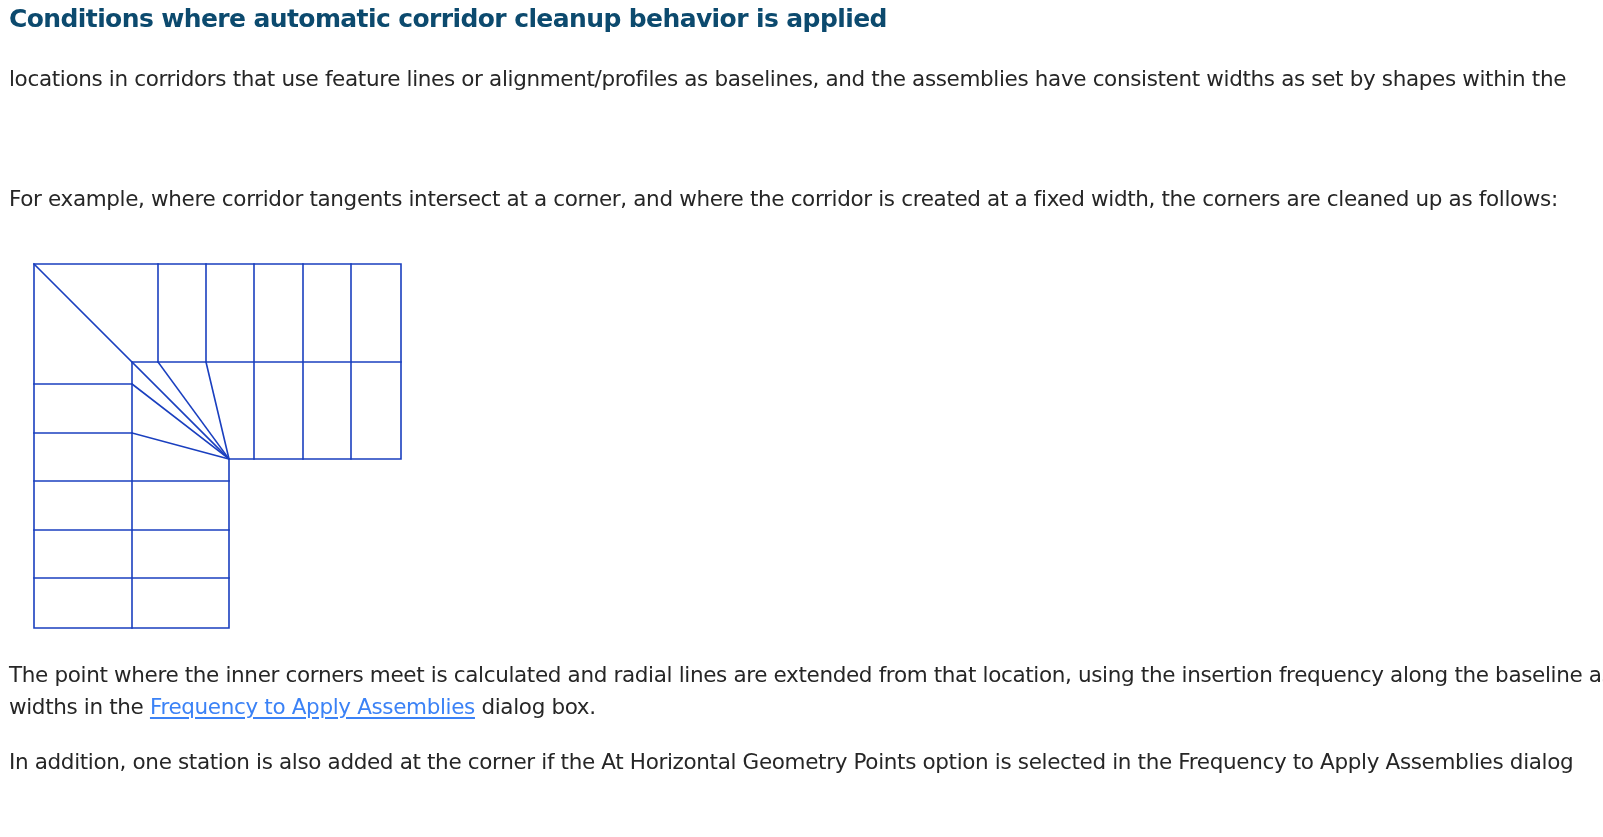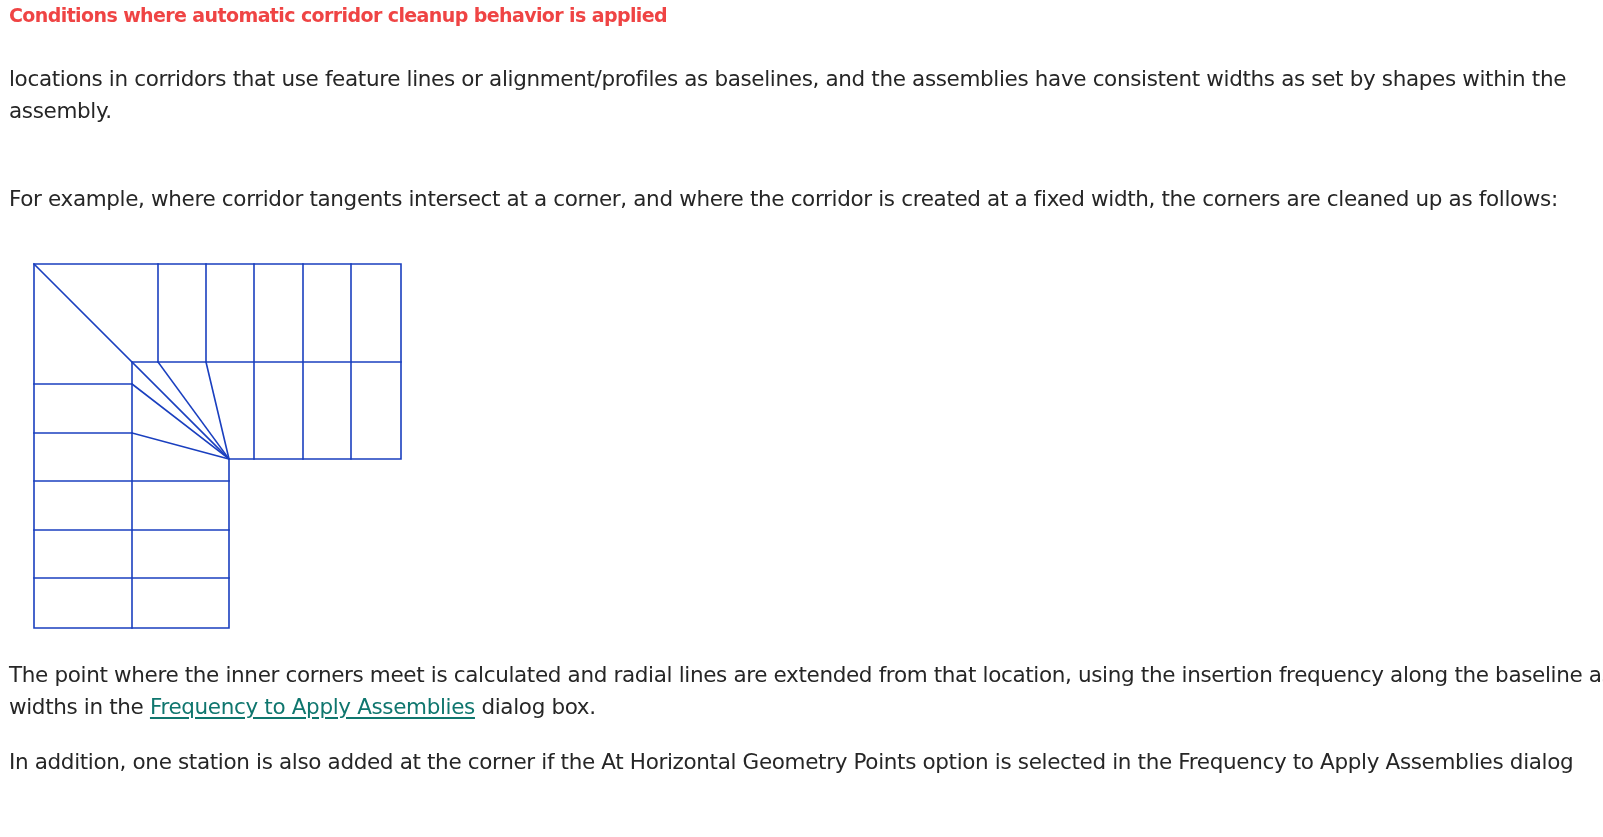--- a/index.html
+++ b/index.html
@@ -21,57 +21,56 @@
       top: 0;
       width: 1700px;
     }
     h2.title {
       position: absolute;
       left: 0;
       top: 4px;
       margin: 0;
       font-family: "DejaVu Sans", sans-serif;
       font-weight: bold;
-      font-size: 19px;
+      font-size: 25px;
       letter-spacing: -0.6px;
-      color: #ef4444;
+      color: #0c4a6e;
       white-space: nowrap;
     }
     p.para {
       position: absolute;
       left: 0;
       margin: 0;
       font-size: 21.5px;
       line-height: 32px;
       letter-spacing: -0.35px;
       color: #262626;
       white-space: nowrap;
     }
     .line { display: block; white-space: nowrap; }
     a.doc-link {
-      color: #0f766e;
+      color: #3b82f6;
       text-decoration: underline;
       text-underline-offset: 3px;
     }
     .figure {
       position: absolute;
       left: 0;
       top: 0;
     }
   </style>
 </head>
 <body>
 
 <div class="page">
 
   <h2 class="title">Conditions where automatic corridor cleanup behavior is applied</h2>
 
   <p class="para" style="top:63px;">
     <span class="line">locations in corridors that use feature lines or alignment/profiles as baselines, and the assemblies have consistent widths as set by shapes within the</span>
-    <span class="line">assembly.</span>
   </p>
 
   <p class="para" style="top:183px;">For example, where corridor tangents intersect at a corner, and where the corridor is created at a fixed width, the corners are cleaned up as follows:</p>
 
   <p class="para" style="top:659px;">
     <span class="line">The point where the inner corners meet is calculated and radial lines are extended from that location, using the insertion frequency along the baseline as</span>
     <span class="line"><span>widths in the </span><a class="doc-link" href="#">Frequency to Apply Assemblies</a><span> dialog box.</span></span>
   </p>
 
   <p class="para" style="top:746px;">

